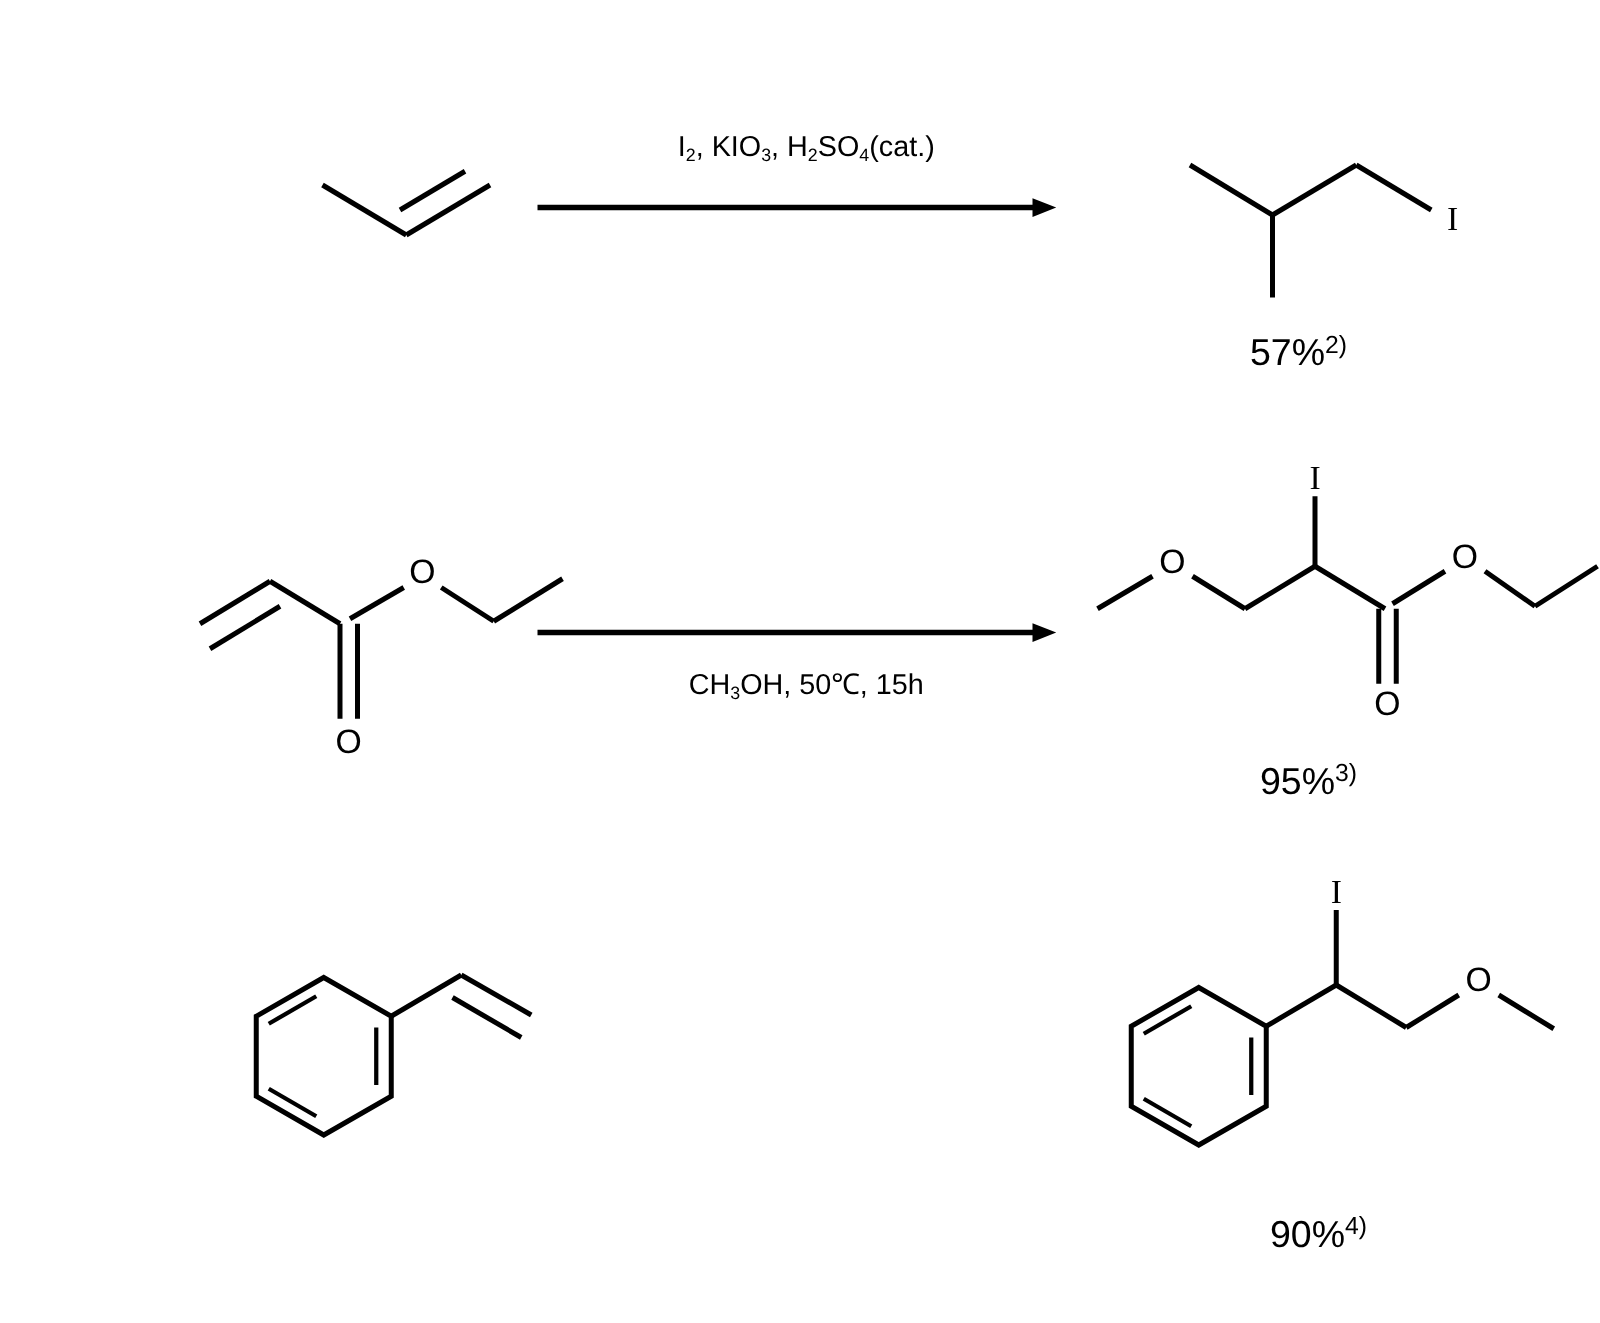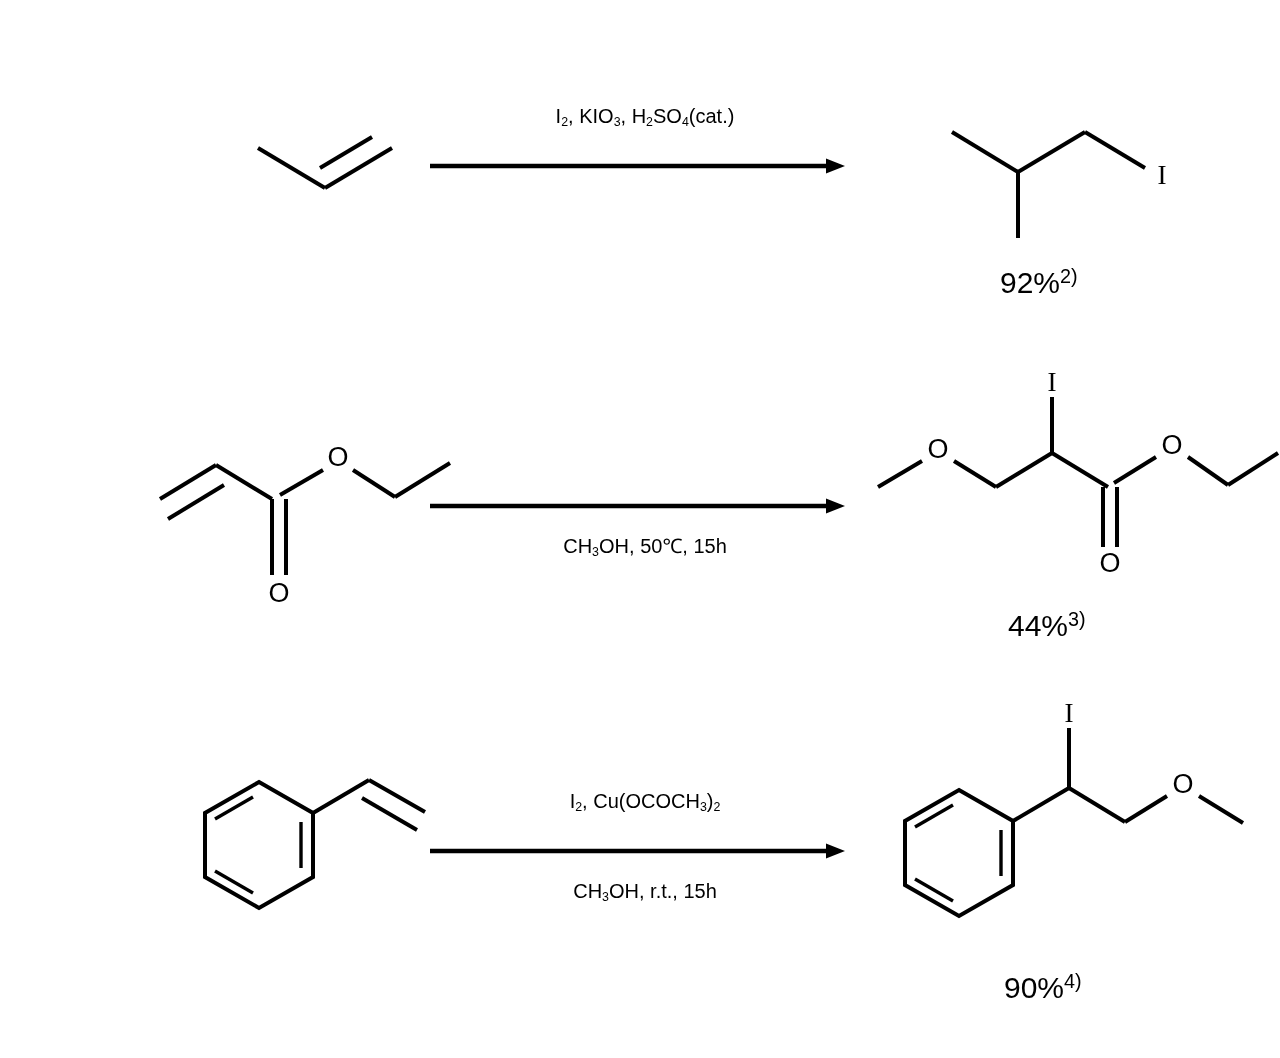--- a/index.html
+++ b/index.html
@@ -34,21 +34,21 @@
   }
   .reactant-cell { left: 60px;  top: 0; width: 370px;  height: 100%; }
   .arrow-cell    { left: 420px; top: 0; width: 450px;  height: 100%; }
   .product-cell  { left: 850px; top: 0; width: 430px;  height: 100%; }
 
   .cond-text {
     position: absolute;
     width: 450px;
     text-align: center;
     font-family: "Liberation Sans", sans-serif;
-    font-size: 20px;
+    font-size: 23px;
     line-height: 1.1;
     color: #000;
     white-space: nowrap;
   }
   .cond-above { left: 0; }
   .cond-below { left: 0; }
   .cond-text sub {
     font-size: 0.62em;
     vertical-align: -0.28em;
   }
@@ -125,21 +125,21 @@
     <div class="cell product-cell">
       <svg class="struct-svg" style="left:90px; top:50px;" width="320" height="200" viewBox="0 0 320 200">
 
         <path class="bond" d="M 12 82 L 78 122"></path>
         <path class="bond" d="M 78 122 L 78 188"></path>
         <path class="bond" d="M 78 122 L 145 82"></path>
         <path class="bond" d="M 145 82 L 205 118"></path>
         <text class="atom-label-serif" x="222" y="128">I</text>
       </svg>
       <div class="yield-text" style="left:150px; top:265px;">
-        <span>92%</span><sup>2)</sup>
+        <span>57%</span><sup>2)</sup>
       </div>
     </div>
   </div>
 
   <div class="reaction-row" id="row-1">
 
     <div class="cell reactant-cell">
       <svg class="struct-svg" style="left:30px; top:85px;" width="370" height="190" viewBox="0 0 370 190">
 
         <path class="bond" d="M 70 74 L 126 40"></path>
@@ -175,21 +175,21 @@
         <path class="bond" d="M 192 78 L 248 112"></path>
         <path class="bond" d="M 243 112 L 243 172"></path>
         <path class="bond" d="M 257 112 L 257 172"></path>
         <text class="atom-label" x="250" y="190">O</text>
         <path class="bond" d="M 254 108 L 296 82"></path>
         <text class="atom-label" x="312" y="72">O</text>
         <path class="bond" d="M 328 82 L 368 110"></path>
         <path class="bond" d="M 368 110 L 418 78"></path>
       </svg>
       <div class="yield-text" style="left:158px; top:268px;">
-        <span>44%</span><sup>3)</sup>
+        <span>95%</span><sup>3)</sup>
       </div>
     </div>
   </div>
 
   <div class="reaction-row" id="row-2">
 
     <div class="cell reactant-cell">
       <svg class="struct-svg" style="left:75px; top:80px;" width="330" height="180" viewBox="0 0 330 180">
 
         <path class="bond" d="M 124 22 L 178 53 L 178 117 L 124 148 L 70 117 L 70 53 Z"></path>
@@ -197,45 +197,37 @@
         <path class="bond-thin" d="M 80 59 L 118 37"></path>
         <path class="bond-thin" d="M 166 62 L 166 108"></path>
         <path class="bond-thin" d="M 80 111 L 118 133"></path>
 
         <path class="bond" d="M 178 53 L 234 20"></path>
         <path class="bond" d="M 234 20 L 290 52"></path>
         <path class="bond" d="M 227 38 L 282 70"></path>
       </svg>
     </div>
 
-    <div class="cell arrow-cell">
-      <div class="cond-text cond-above" style="top:110px;">I<sub>2</sub>, Cu(OCOCH<sub>3</sub>)<sub>2</sub></div>
-      <svg class="arrow-svg" style="top:155px;" width="450" height="32" viewBox="0 0 450 32">
-        <line x1="10" y1="16" x2="418" y2="16" stroke="#000" stroke-width="4.5"></line>
-        <polygon points="425,16 406,8.5 406,23.5" fill="#000"></polygon>
-      </svg>
-      <div class="cond-text cond-below" style="top:200px;">CH<sub>3</sub>OH, r.t., 15h</div>
-    </div>
 
     <div class="cell product-cell">
       <svg class="struct-svg" style="left:25px; top:10px;" width="400" height="230" viewBox="0 0 400 230">
 
         <path class="bond" d="M 84 100 L 138 131 L 138 195 L 84 226 L 30 195 L 30 131 Z"></path>
         <path class="bond-thin" d="M 40 137 L 78 115"></path>
         <path class="bond-thin" d="M 126 140 L 126 186"></path>
         <path class="bond-thin" d="M 40 189 L 78 211"></path>
 
         <path class="bond" d="M 138 131 L 194 98"></path>
         <path class="bond" d="M 194 98 L 194 38"></path>
         <text class="atom-label-serif" x="194" y="26">I</text>
 
         <path class="bond" d="M 194 98 L 250 132"></path>
         <path class="bond" d="M 250 132 L 292 106"></path>
         <text class="atom-label" x="308" y="96">O</text>
         <path class="bond" d="M 324 106 L 368 133"></path>
       </svg>
-      <div class="yield-text" style="left:154px; top:290px;text-align:center;">
+      <div class="yield-text" style="left:166px; top:290px;text-align:center;">
         <span>90%</span><sup>4)</sup>
       </div>
     </div>
   </div>
 
 </div>
 
 </body></html>

